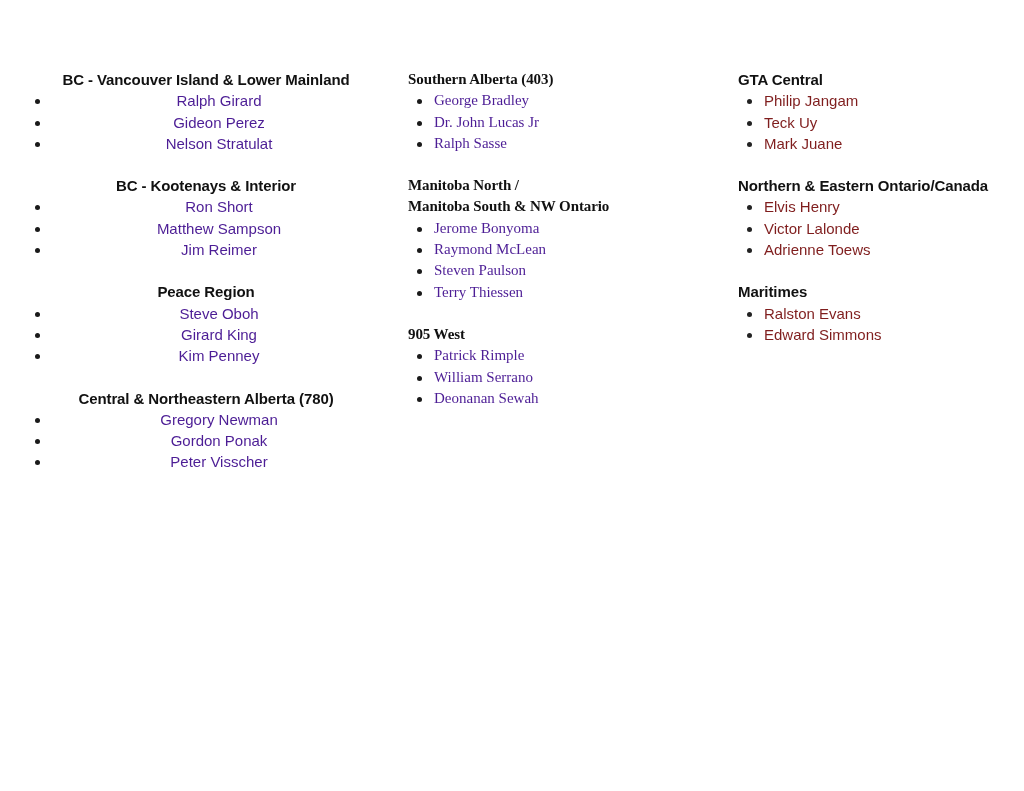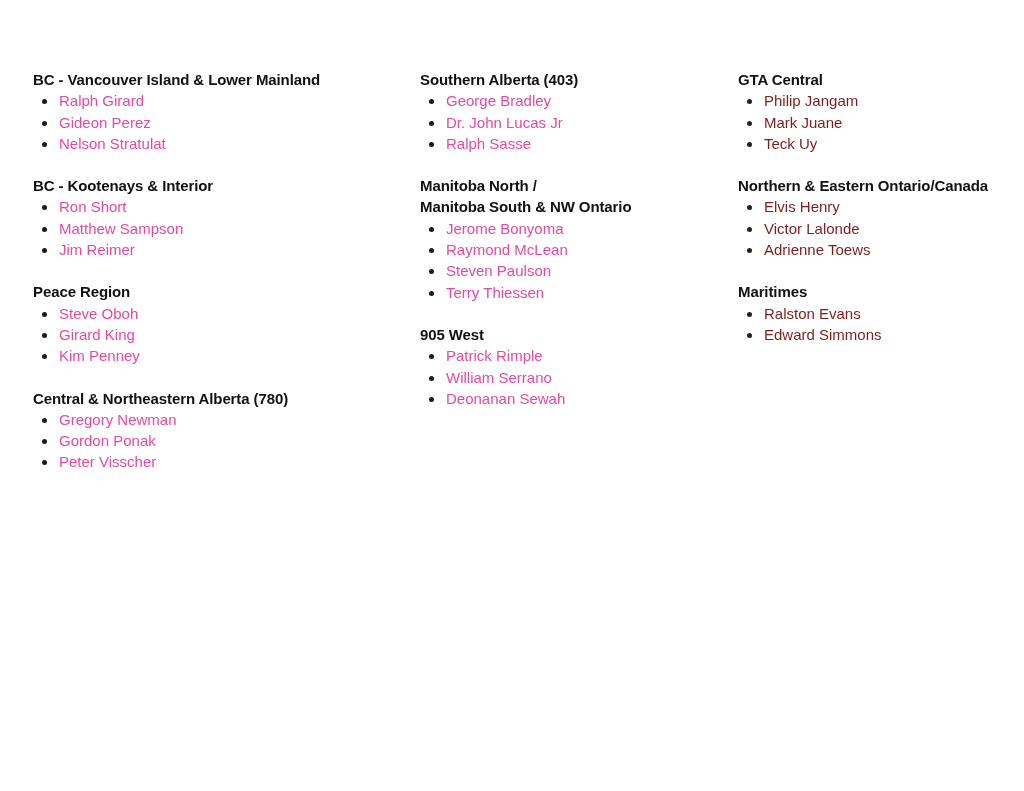--- a/index.html
+++ b/index.html
@@ -12,22 +12,22 @@
       height: 791px;
       position: relative;
       overflow: hidden;
       font-family: "Liberation Sans", sans-serif;
       color: #111111;
     }
     .column {
       position: absolute;
       top: 69px;
     }
-    .col-1 { left: 33px; width: 360px; }
-    .col-2 { left: 420px; width: 320px; }
+    .col-1 { left: 26px; width: 360px; text-align: center; }
+    .col-2 { left: 408px; width: 320px; font-family: Liberation Serif, serif; }
     .col-3 { left: 738px; width: 286px; }
 
     .region {
       margin: 0 0 21px 0;
     }
     .region-title {
       font-weight: bold;
       font-size: 15px;
       line-height: 21.3px;
       color: #111111;
@@ -38,21 +38,21 @@
       list-style: none;
       margin: 0;
       padding: 0;
     }
     .member {
       position: relative;
       font-size: 15px;
       line-height: 21.3px;
       padding-left: 26px;
       white-space: nowrap;
-      color: #ec4899;
+      color: #4c1d95;
     }
     .member .bullet {
       position: absolute;
       left: 9px;
       top: 9px;
       width: 5px;
       height: 5px;
       border-radius: 50%;
       background: #1a1a1a;
     }
@@ -128,22 +128,22 @@
       <li class="member"><span class="bullet"></span><span>Deonanan Sewah</span></li>
     </ul>
   </div>
 </div>
 
 <div class="column col-3">
   <div class="region">
     <div class="region-title">GTA Central</div>
     <ul class="members">
       <li class="member"><span class="bullet"></span><span>Philip Jangam</span></li>
+      <li class="member"><span class="bullet"></span><span>Teck Uy</span></li>
       <li class="member"><span class="bullet"></span><span>Mark Juane</span></li>
-      <li class="member"><span class="bullet"></span><span>Teck Uy</span></li>
     </ul>
   </div>
   <div class="region">
     <div class="region-title">Northern &amp; Eastern Ontario/Canada</div>
     <ul class="members">
       <li class="member"><span class="bullet"></span><span>Elvis Henry</span></li>
       <li class="member"><span class="bullet"></span><span>Victor Lalonde</span></li>
       <li class="member"><span class="bullet"></span><span>Adrienne Toews</span></li>
     </ul>
   </div>

